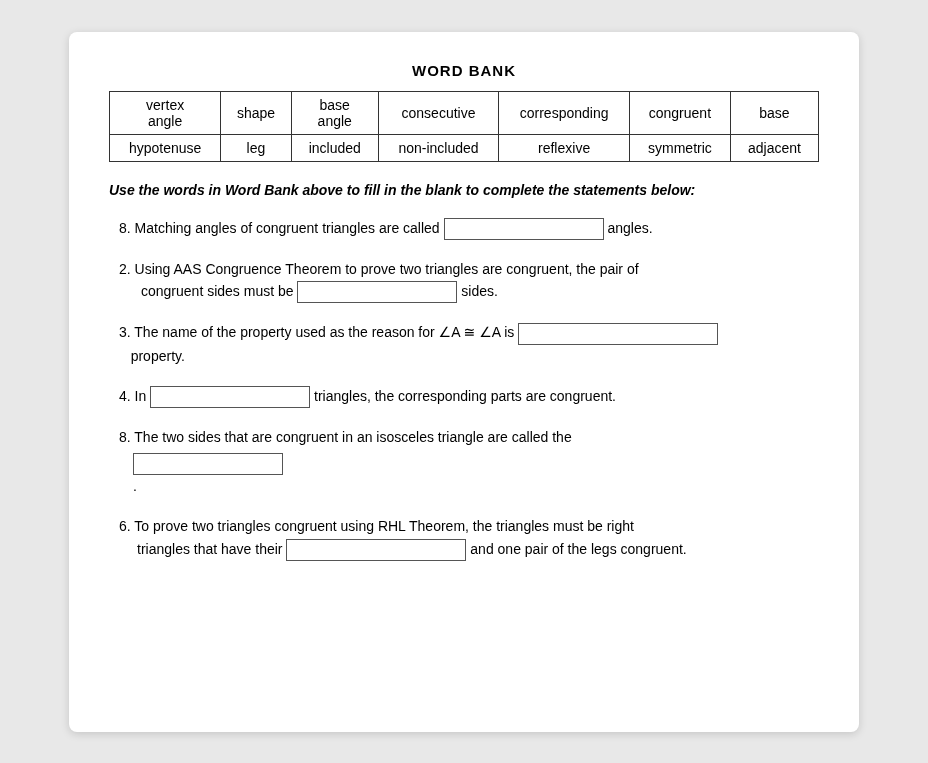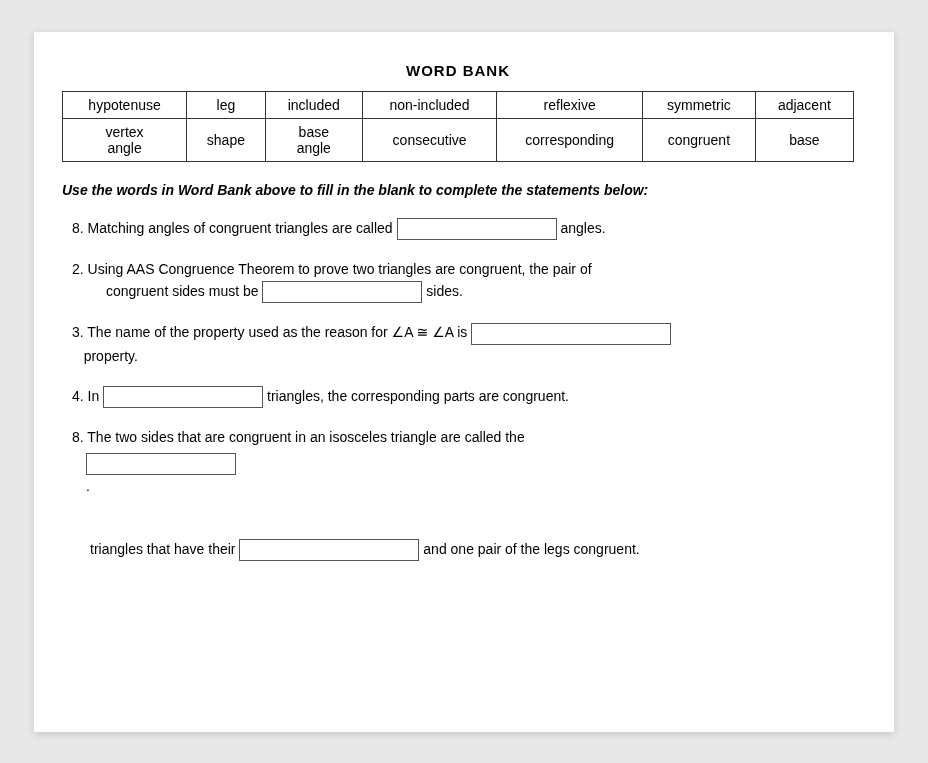--- a/index.html
+++ b/index.html
@@ -13,24 +13,24 @@
       display: flex;
       justify-content: center;
       align-items: center;
       min-height: 763px;
       font-family: Arial, sans-serif;
       font-size: 14px;
     }
 
     .page-container {
       background: #fff;
-      width: 860px;
+      width: 790px;
       min-height: 700px;
-      padding: 30px 40px 40px 28px;
-      border-radius: 0;
+      padding: 30px 40px 40px 40px;
+      border-radius: 8px;
       box-shadow: 0 2px 8px rgba(0,0,0,0.15);
     }
 
     .word-bank-title {
       text-align: center;
       font-weight: bold;
       font-size: 15px;
       margin-bottom: 12px;
       letter-spacing: 1px;
     }
@@ -97,54 +97,54 @@
       display: block;
       border: 1px solid #555;
       width: 150px;
       height: 22px;
       background: #fff;
       margin-top: 4px;
       margin-left: 14px;
     }
 
     .q2-indent {
-      margin-left: 34px;
+      margin-left: 22px;
       text-align: right;
     }
 
     .q6-indent {
       margin-left: 18px;
     }
   </style>
 </head>
 <body>
 
 <div class="page-container">
 
   <div class="word-bank-title">WORD BANK</div>
 
   <table class="word-bank-table">
     <tbody>
       <tr>
+        <td>vertex<br>angle</td>
+        <td>shape</td>
+        <td>base<br>angle</td>
+        <td>consecutive</td>
+        <td>corresponding</td>
+        <td>congruent</td>
+        <td>base</td>
+      </tr>
+      <tr>
         <td>hypotenuse</td>
         <td>leg</td>
         <td>included</td>
         <td>non-included</td>
         <td>reflexive</td>
         <td>symmetric</td>
         <td>adjacent</td>
-      </tr>
-      <tr>
-        <td>vertex<br>angle</td>
-        <td>shape</td>
-        <td>base<br>angle</td>
-        <td>consecutive</td>
-        <td>corresponding</td>
-        <td>congruent</td>
-        <td>base</td>
       </tr>
     </tbody>
   </table>
 
   <div class="instructions">Use the words in Word Bank above to fill in the blank to complete the statements below:</div>
 
   <div class="questions">
 
     <div class="question">
       <span>8. Matching angles of congruent triangles are called </span>
@@ -171,20 +171,20 @@
       <span> triangles, the corresponding parts are congruent.</span>
     </div>
 
     <div class="question">
       <span>8. The two sides that are congruent in an isosceles triangle are called the</span><br>
       <span class="answer-box-standalone"></span>
       <span style="margin-left:14px;">.</span>
     </div>
 
     <div class="question">
-      <br>
+      <span>6. To prove two triangles congruent using RHL Theorem, the triangles must be right</span><br>
       <span class="q6-indent">triangles that have their </span>
       <span class="answer-box-lg"></span>
       <span> and one pair of the legs congruent.</span>
     </div>
 
   </div>
 </div>
 
 </body></html>

